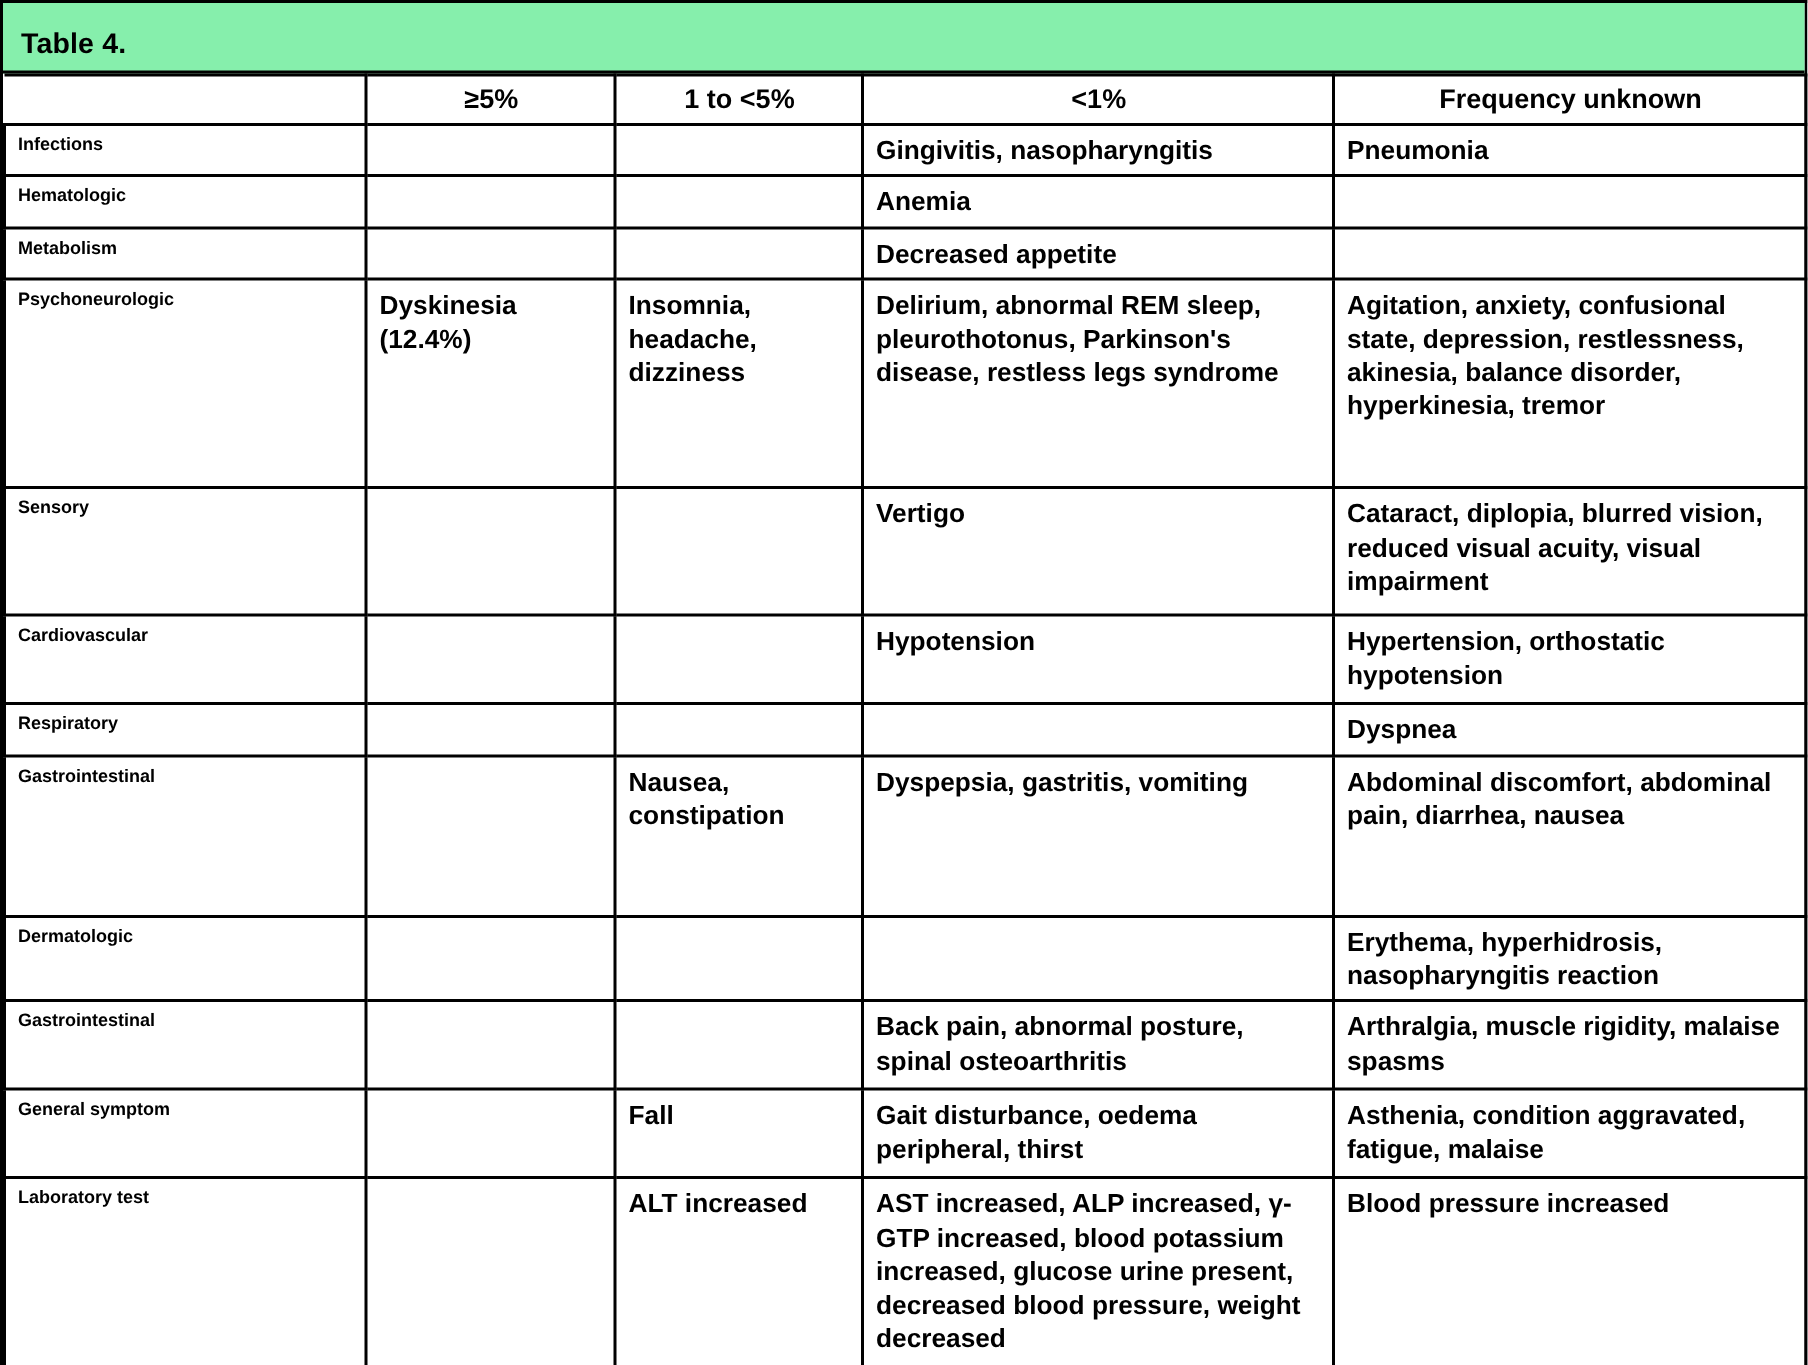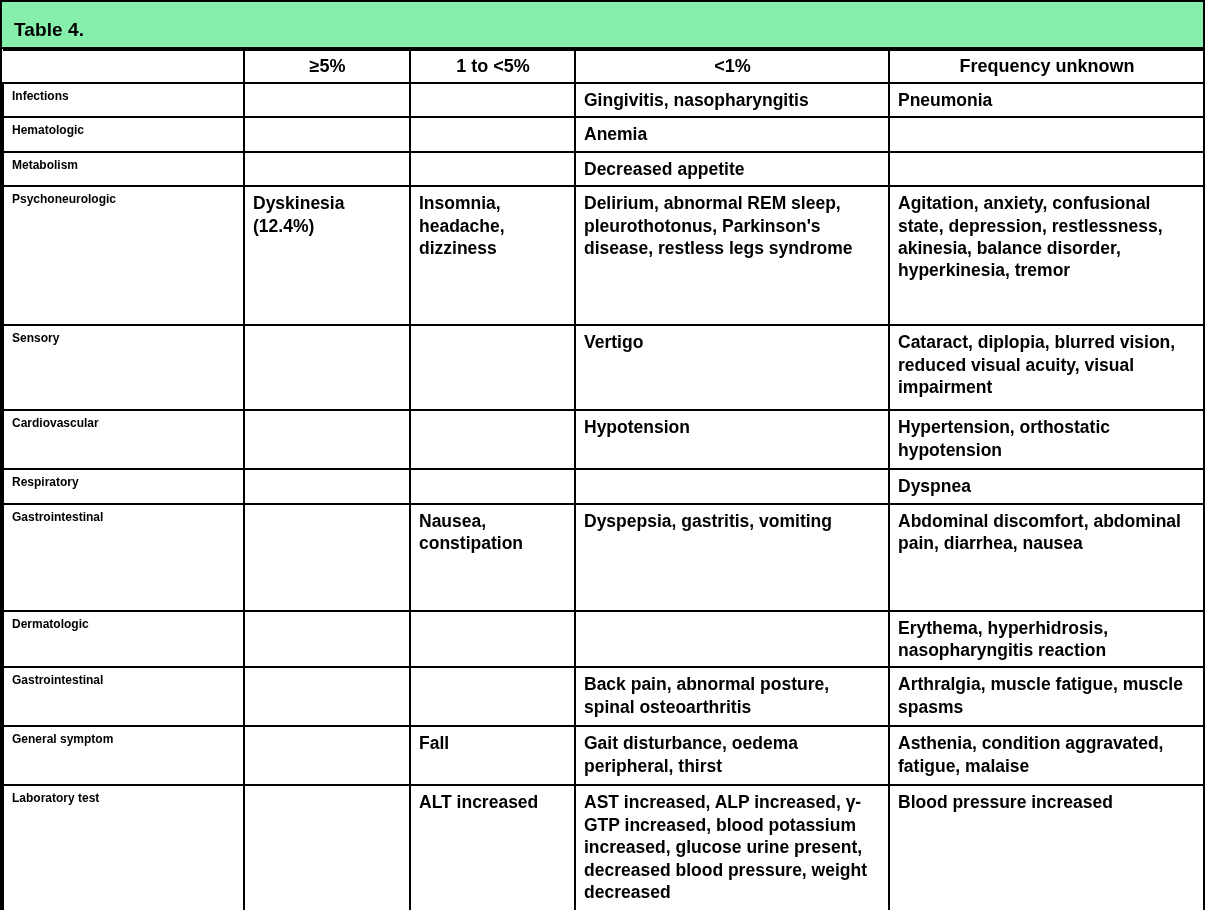--- a/index.html
+++ b/index.html
@@ -186,21 +186,21 @@
         <td class="val"></td>
         <td class="val"></td>
         <td class="val">Erythema, hyperhidrosis, nasopharyngitis reaction</td>
       </tr>
 
       <tr class="r-musculo">
         <td class="cat">Gastrointestinal</td>
         <td class="val"></td>
         <td class="val"></td>
         <td class="val">Back pain, abnormal posture, spinal osteoarthritis</td>
-        <td class="val">Arthralgia, muscle fatigue, muscle spasms</td>
+        <td class="val">Arthralgia, muscle rigidity, malaise spasms</td>
       </tr>
 
       <tr class="r-general">
         <td class="cat">General symptom</td>
         <td class="val"></td>
         <td class="val">Fall</td>
         <td class="val">Gait disturbance, oedema peripheral, thirst</td>
         <td class="val">Asthenia, condition aggravated, fatigue, malaise</td>
       </tr>
 

